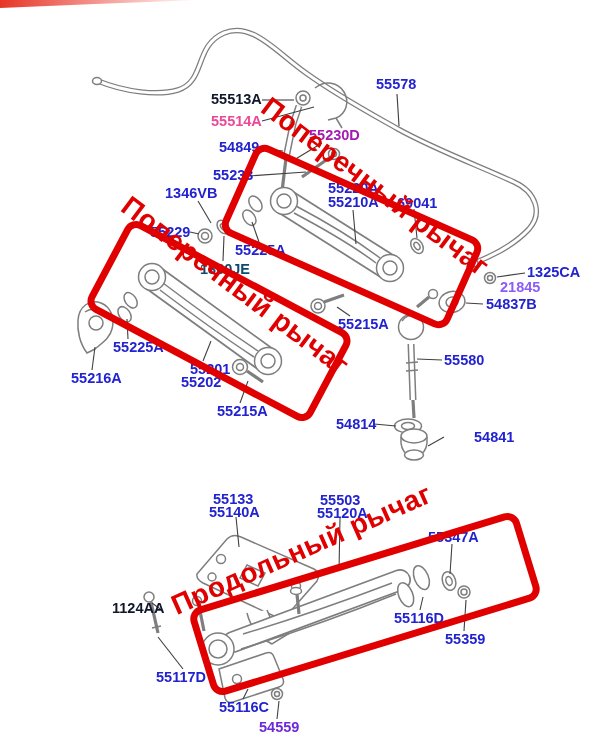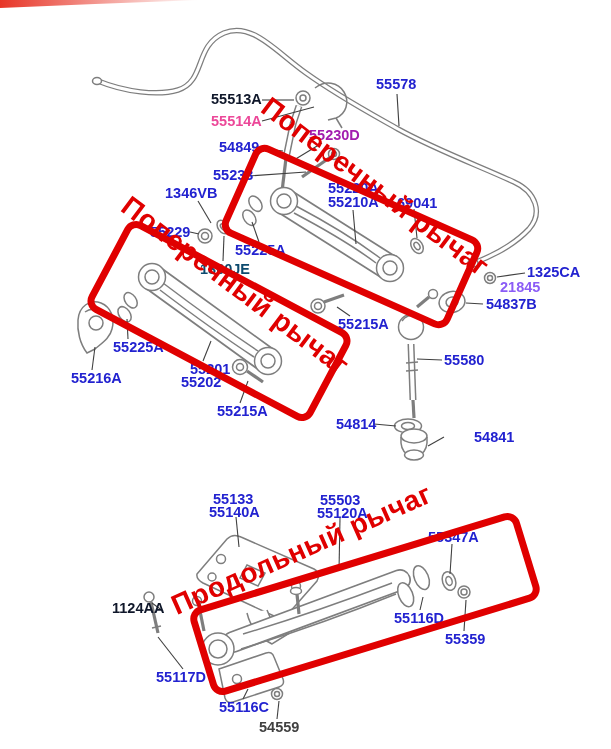--- a/index.html
+++ b/index.html
@@ -257,21 +257,21 @@
       <div class="part-label" style="left: 213px; top: 492px; color: rgb(34, 34, 208);">55133</div>
       <div class="part-label" style="left: 209px; top: 505px; color: rgb(34, 34, 208);">55140A</div>
       <div class="part-label" style="left: 320px; top: 493px; color: rgb(34, 34, 208);">55503</div>
       <div class="part-label" style="left: 317px; top: 506px; color: rgb(34, 34, 208);">55120A</div>
       <div class="part-label" style="left: 428px; top: 530px; color: rgb(34, 34, 208);">55347A</div>
       <div class="part-label" style="left: 394px; top: 611px; color: rgb(34, 34, 208);">55116D</div>
       <div class="part-label" style="left: 445px; top: 632px; color: rgb(34, 34, 208);">55359</div>
       <div class="part-label" style="left: 112px; top: 601px; color: #0f172a;">1124AA</div>
       <div class="part-label" style="left: 156px; top: 670px; color: rgb(34, 34, 208);">55117D</div>
       <div class="part-label" style="left: 219px; top: 700px; color: rgb(34, 34, 208);">55116C</div>
-      <div class="part-label" style="left: 259px; top: 720px; color: #404040; text-align: center;">54559</div>
+      <div class="part-label" style="left: 259px; top: 720px; color: #6d28d9; text-align: center;">54559</div>
     </div>
 
   <div class="red-rect" style="left:227px;top:187px;width:235px;height:85px;transform:rotate(24deg);"></div>
   <div class="red-rect" style="left:92px;top:270px;width:240px;height:88px;transform:rotate(28deg);"></div>
   <div class="red-rect" style="left:193px;top:558px;width:330px;height:78px;transform:rotate(-17deg);"></div>
 
   <div class="red-text" style="left:235px;top:171px;transform:rotate(37deg);">Поперечный рычаг</div>
   <div class="red-text" style="left:95px;top:270px;transform:rotate(37deg);">Поперечный рычаг</div>
   <div class="red-text" style="left:161px;top:534px;transform:rotate(-24deg);">Продольный рычаг</div>
 </div>

